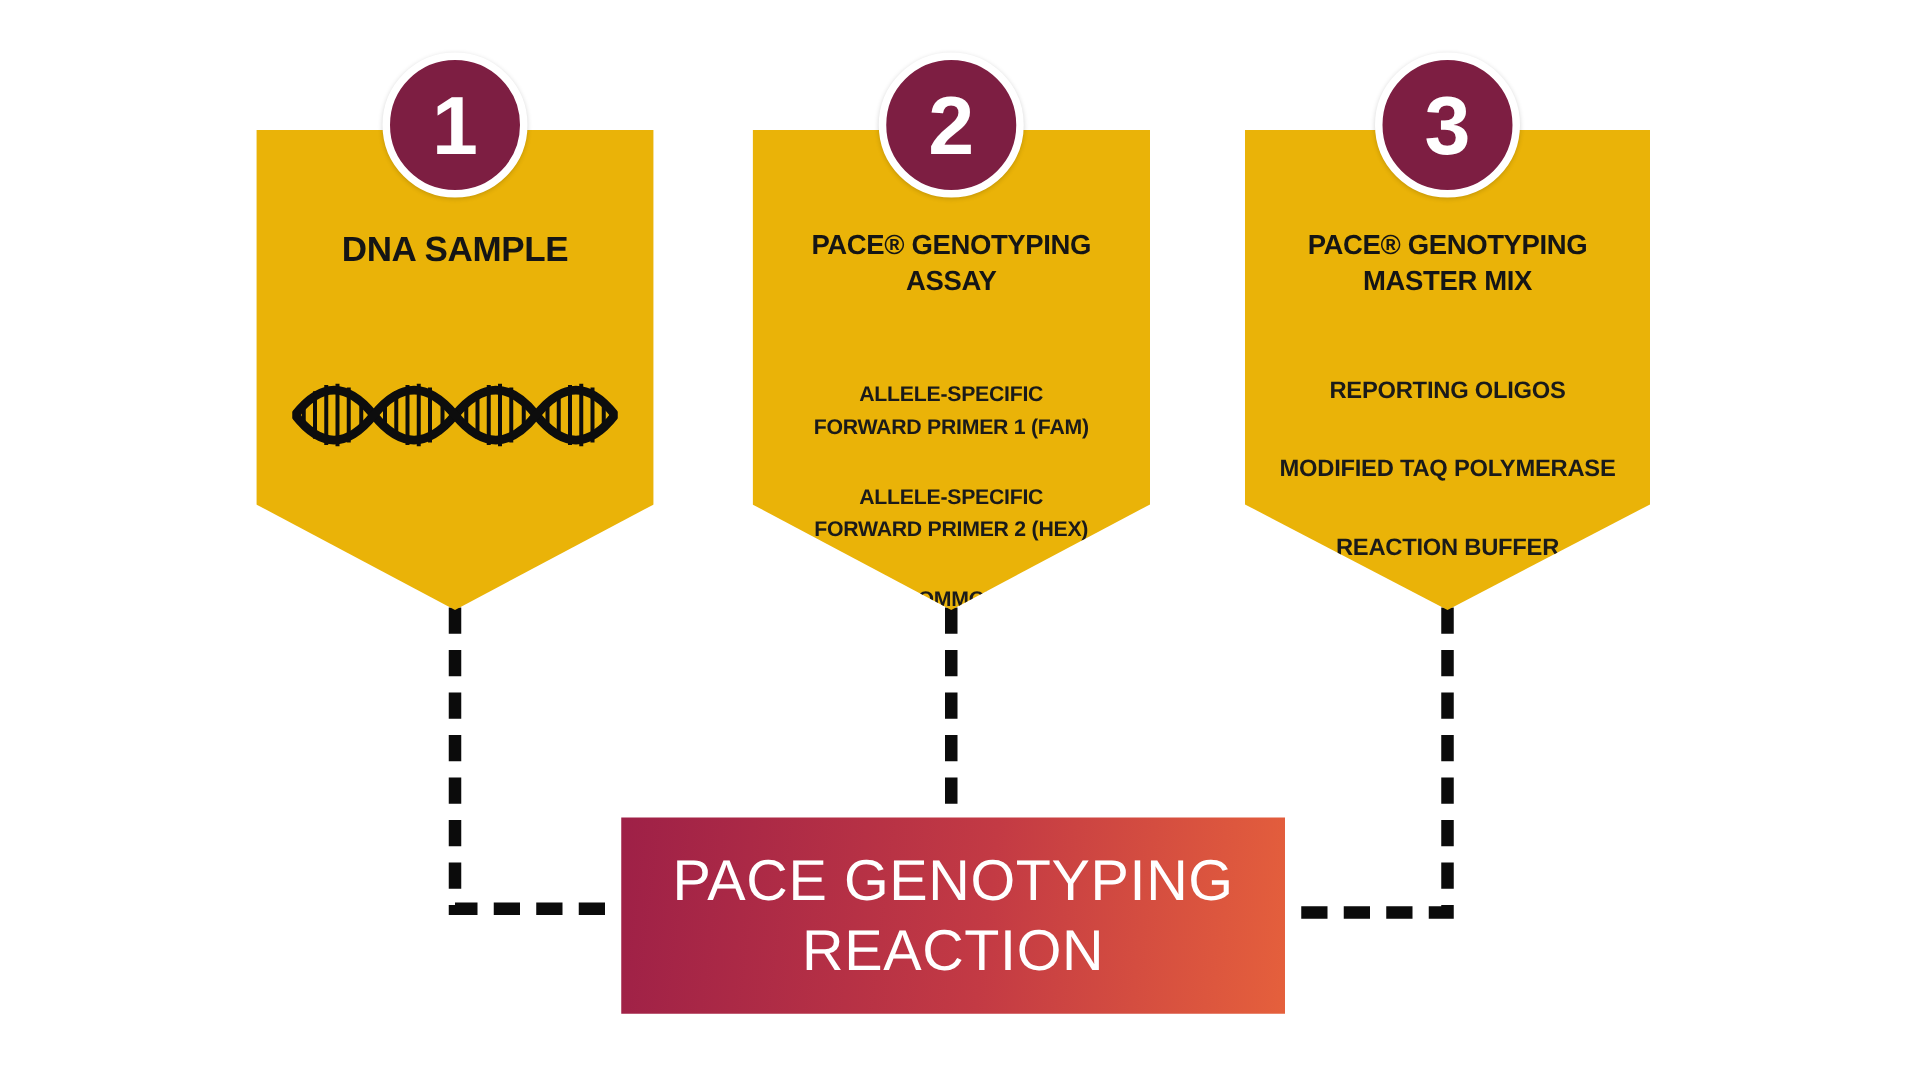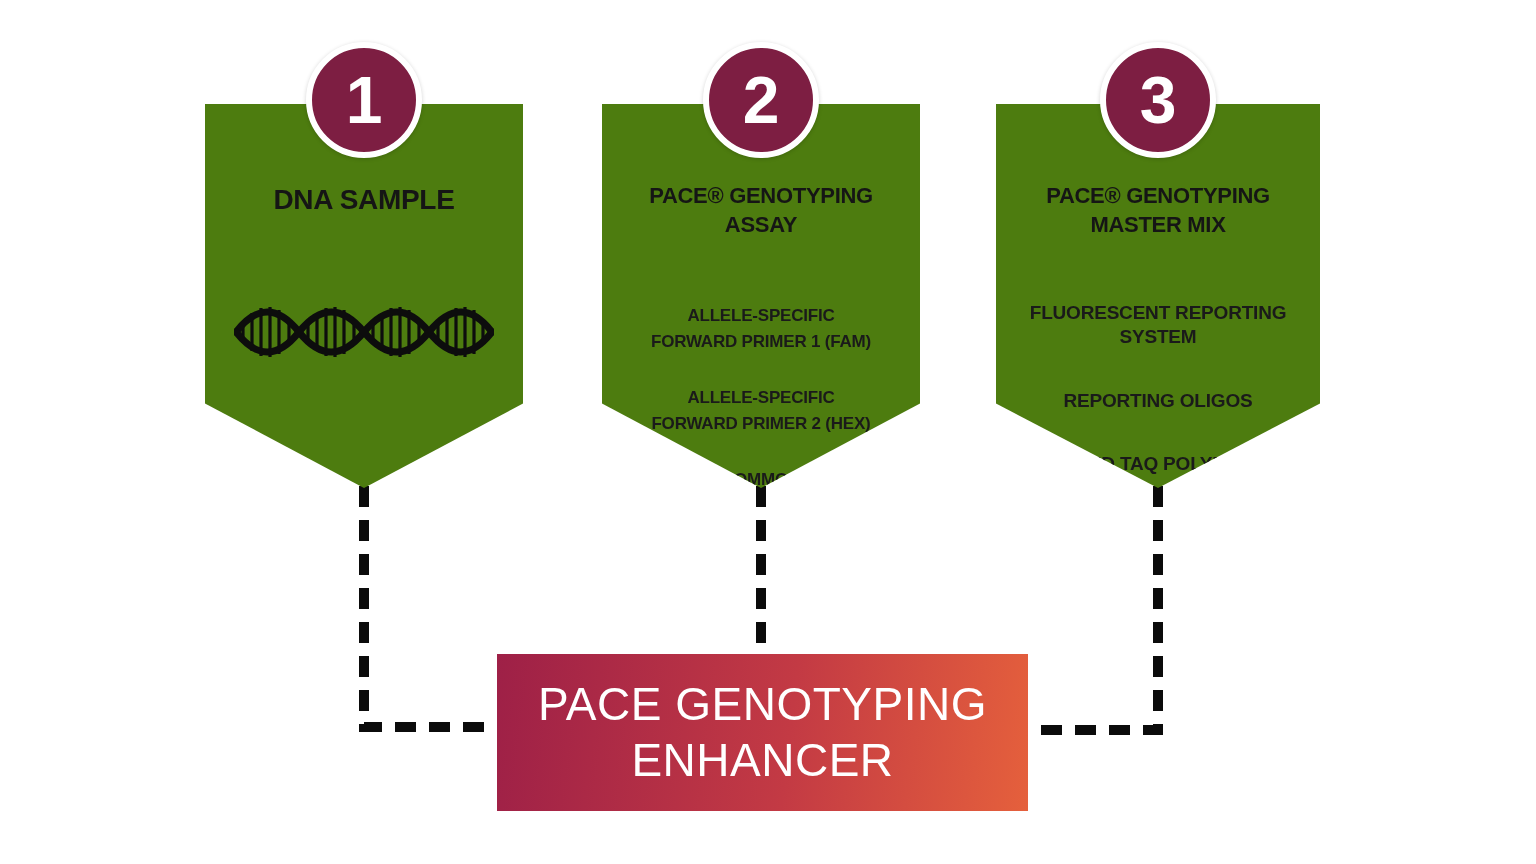--- a/index.html
+++ b/index.html
@@ -2,21 +2,21 @@
 <html><head>
 <meta charset="utf-8">
 <style>
   html,body{margin:0;padding:0;background:#ffffff;}
   .canvas{
     position:relative;width:1536px;height:864px;background:#ffffff;
     overflow:hidden;font-family:"Liberation Sans",sans-serif;
   }
   
   .pennant{
-    position:absolute;top:104px;height:384px;background:#4d7c0f;
+    position:absolute;top:104px;height:384px;background:#eab308;
     clip-path:polygon(0 0,100% 0,100% 78%,50% 100%,0 78%);
     z-index:2;
   }
   #pennant-1{left:205px;width:318px;}
   #pennant-2{left:602px;width:318px;}
   #pennant-3{left:996px;width:324px;}
   
   .badge{
     position:absolute;top:42px;width:104px;height:104px;border-radius:50%;
     background:#7D1E42;border:6px solid #ffffff;
@@ -122,35 +122,34 @@
 FORWARD PRIMER 2 (HEX)</p>
       <p>(COMMON)
 REVERSE PRIMER</p>
     </div>
   </div>
 
   <div class="pennant" id="pennant-3">
     <h2 class="step-title">PACE® GENOTYPING
 MASTER MIX</h2>
     <div class="step-items">
-      <p>FLUORESCENT REPORTING SYSTEM</p>
       <p>REPORTING OLIGOS</p>
       <p>MODIFIED TAQ POLYMERASE</p>
       <p>REACTION BUFFER</p>
     </div>
   </div>
 
   <div class="badge" id="badge-1">
     <span>1</span>
   </div>
   <div class="badge" id="badge-2">
     <span>2</span>
   </div>
   <div class="badge" id="badge-3">
     <span>3</span>
   </div>
 
   <div class="result-box">
     <p class="result-label">PACE GENOTYPING
-ENHANCER</p>
+REACTION</p>
   </div>
 
 </div>
 
 </body></html>

